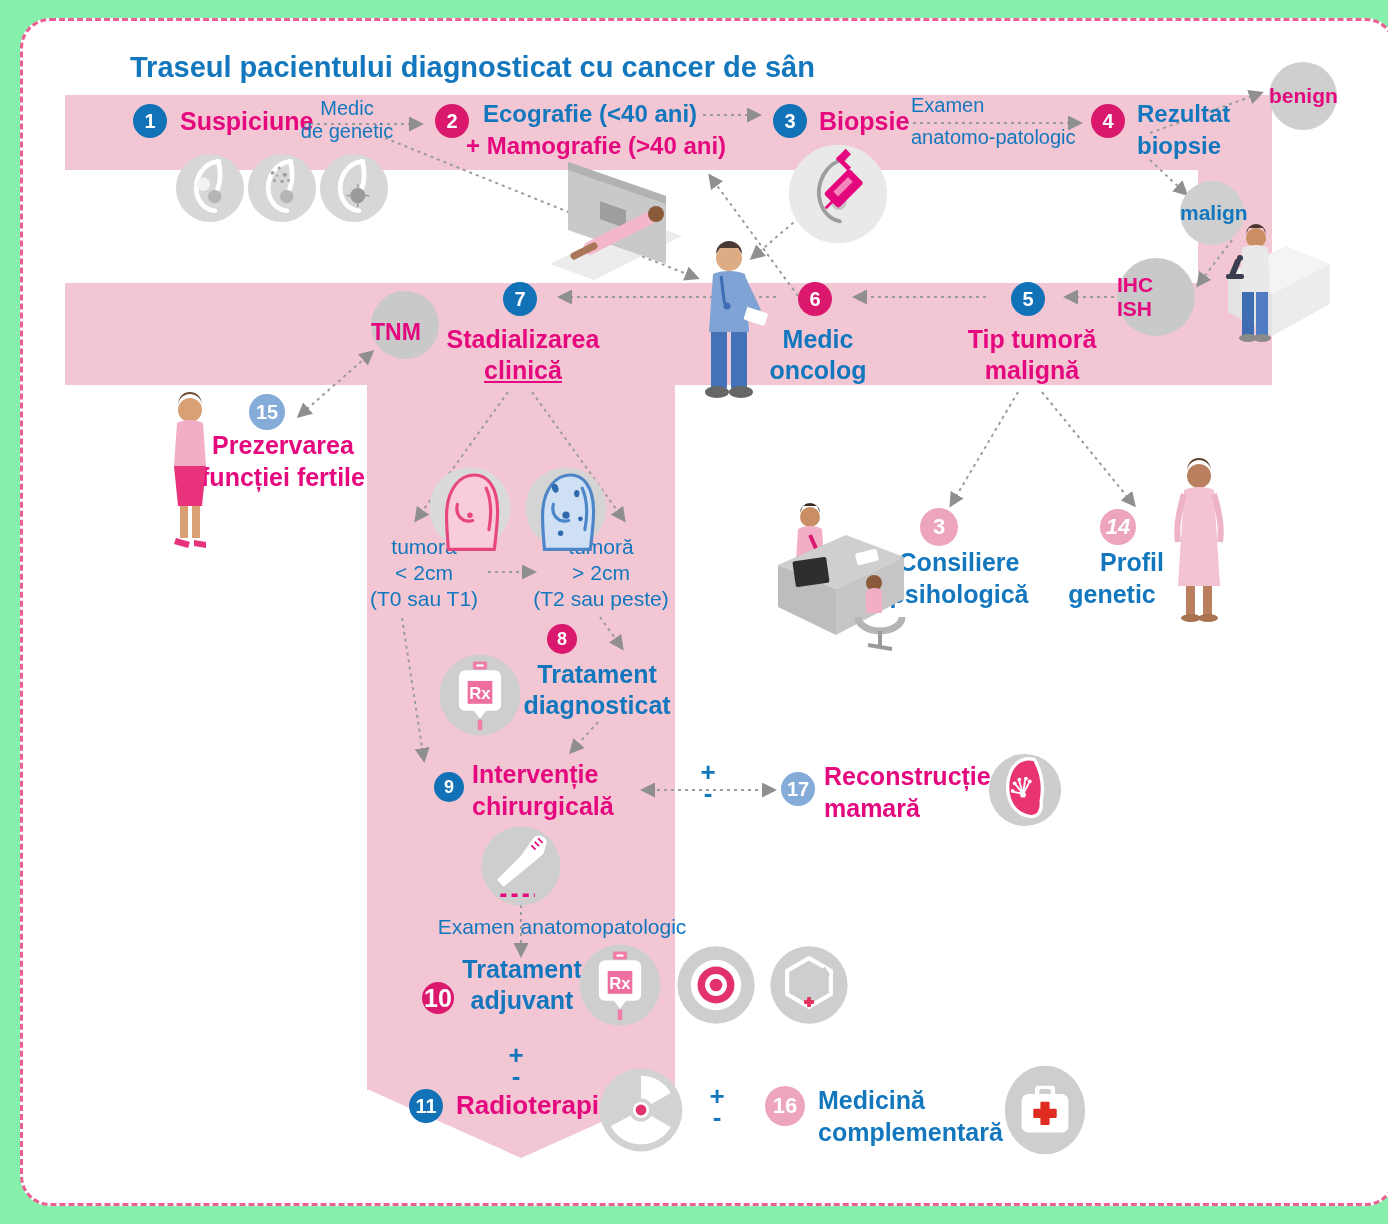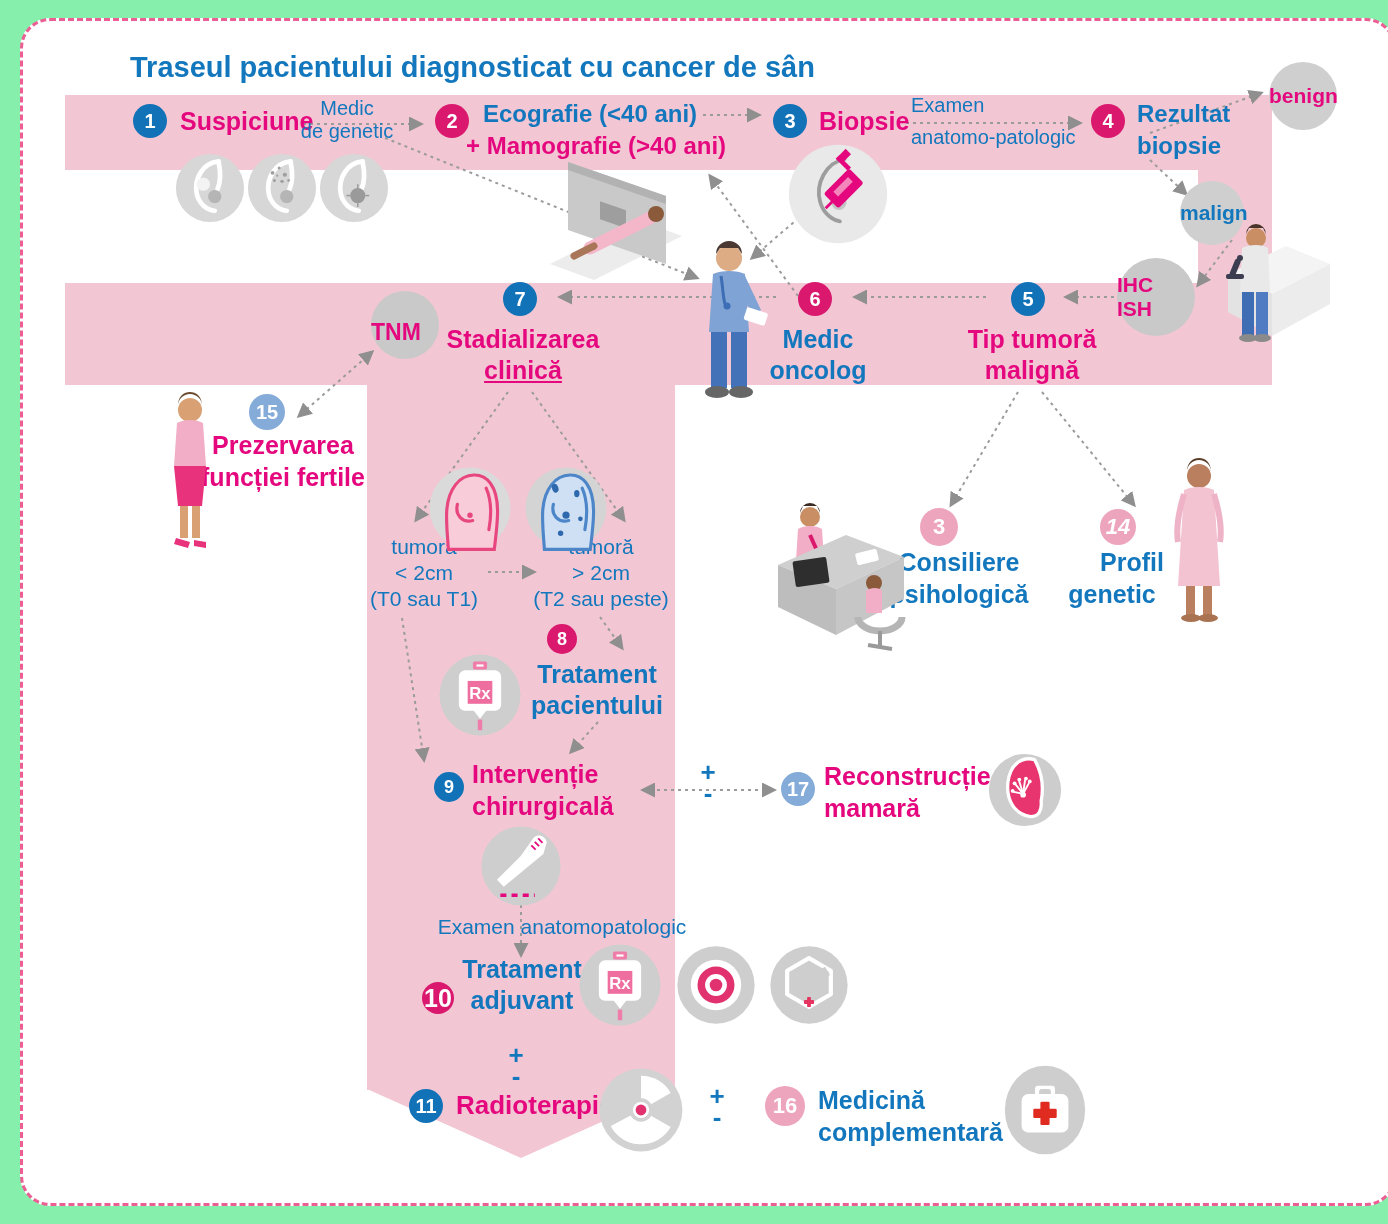--- a/index.html
+++ b/index.html
@@ -135,21 +135,21 @@
 
   <div class="t blueT c" style="left:424px;top:536px;font-size:21px;">tumoră</div>
   <div class="t blueT c" style="left:424px;top:562px;font-size:21px;">&lt; 2cm</div>
   <div class="t blueT c" style="left:424px;top:588px;font-size:21px;">(T0 sau T1)</div>
   <div class="t blueT c" style="left:601px;top:536px;font-size:21px;">tumoră</div>
   <div class="t blueT c" style="left:601px;top:562px;font-size:21px;">&gt; 2cm</div>
   <div class="t blueT c" style="left:601px;top:588px;font-size:21px;">(T2 sau peste)</div>
 
   <div class="num pink" style="left:547px;top:624px;width:30px;height:30px;font-size:18px;">8</div>
   <div class="t b blueT c" style="left:597px;top:661px;font-size:25px;">Tratament</div>
-  <div class="t b blueT c" style="left:597px;top:692px;font-size:25px;">pacientului</div>
+  <div class="t b blueT c" style="left:597px;top:692px;font-size:25px;">diagnosticat</div>
 
   <div class="num blue" style="left:434px;top:772px;width:30px;height:30px;font-size:18px;">9</div>
   <div class="t b pinkT" style="left:472px;top:761px;font-size:25px;">Intervenție</div>
   <div class="t b pinkT" style="left:472px;top:793px;font-size:25px;">chirurgicală</div>
 
   <div class="t b blueT c" style="left:708px;top:759px;font-size:26px;">+</div>
   <div class="t b blueT c" style="left:708px;top:780px;font-size:26px;">-</div>
 
   <div class="num lblue" style="left:781px;top:772px;width:34px;height:34px;font-size:20px;">17</div>
   <div class="t b pinkT" style="left:824px;top:763px;font-size:25px;">Reconstrucție</div>

